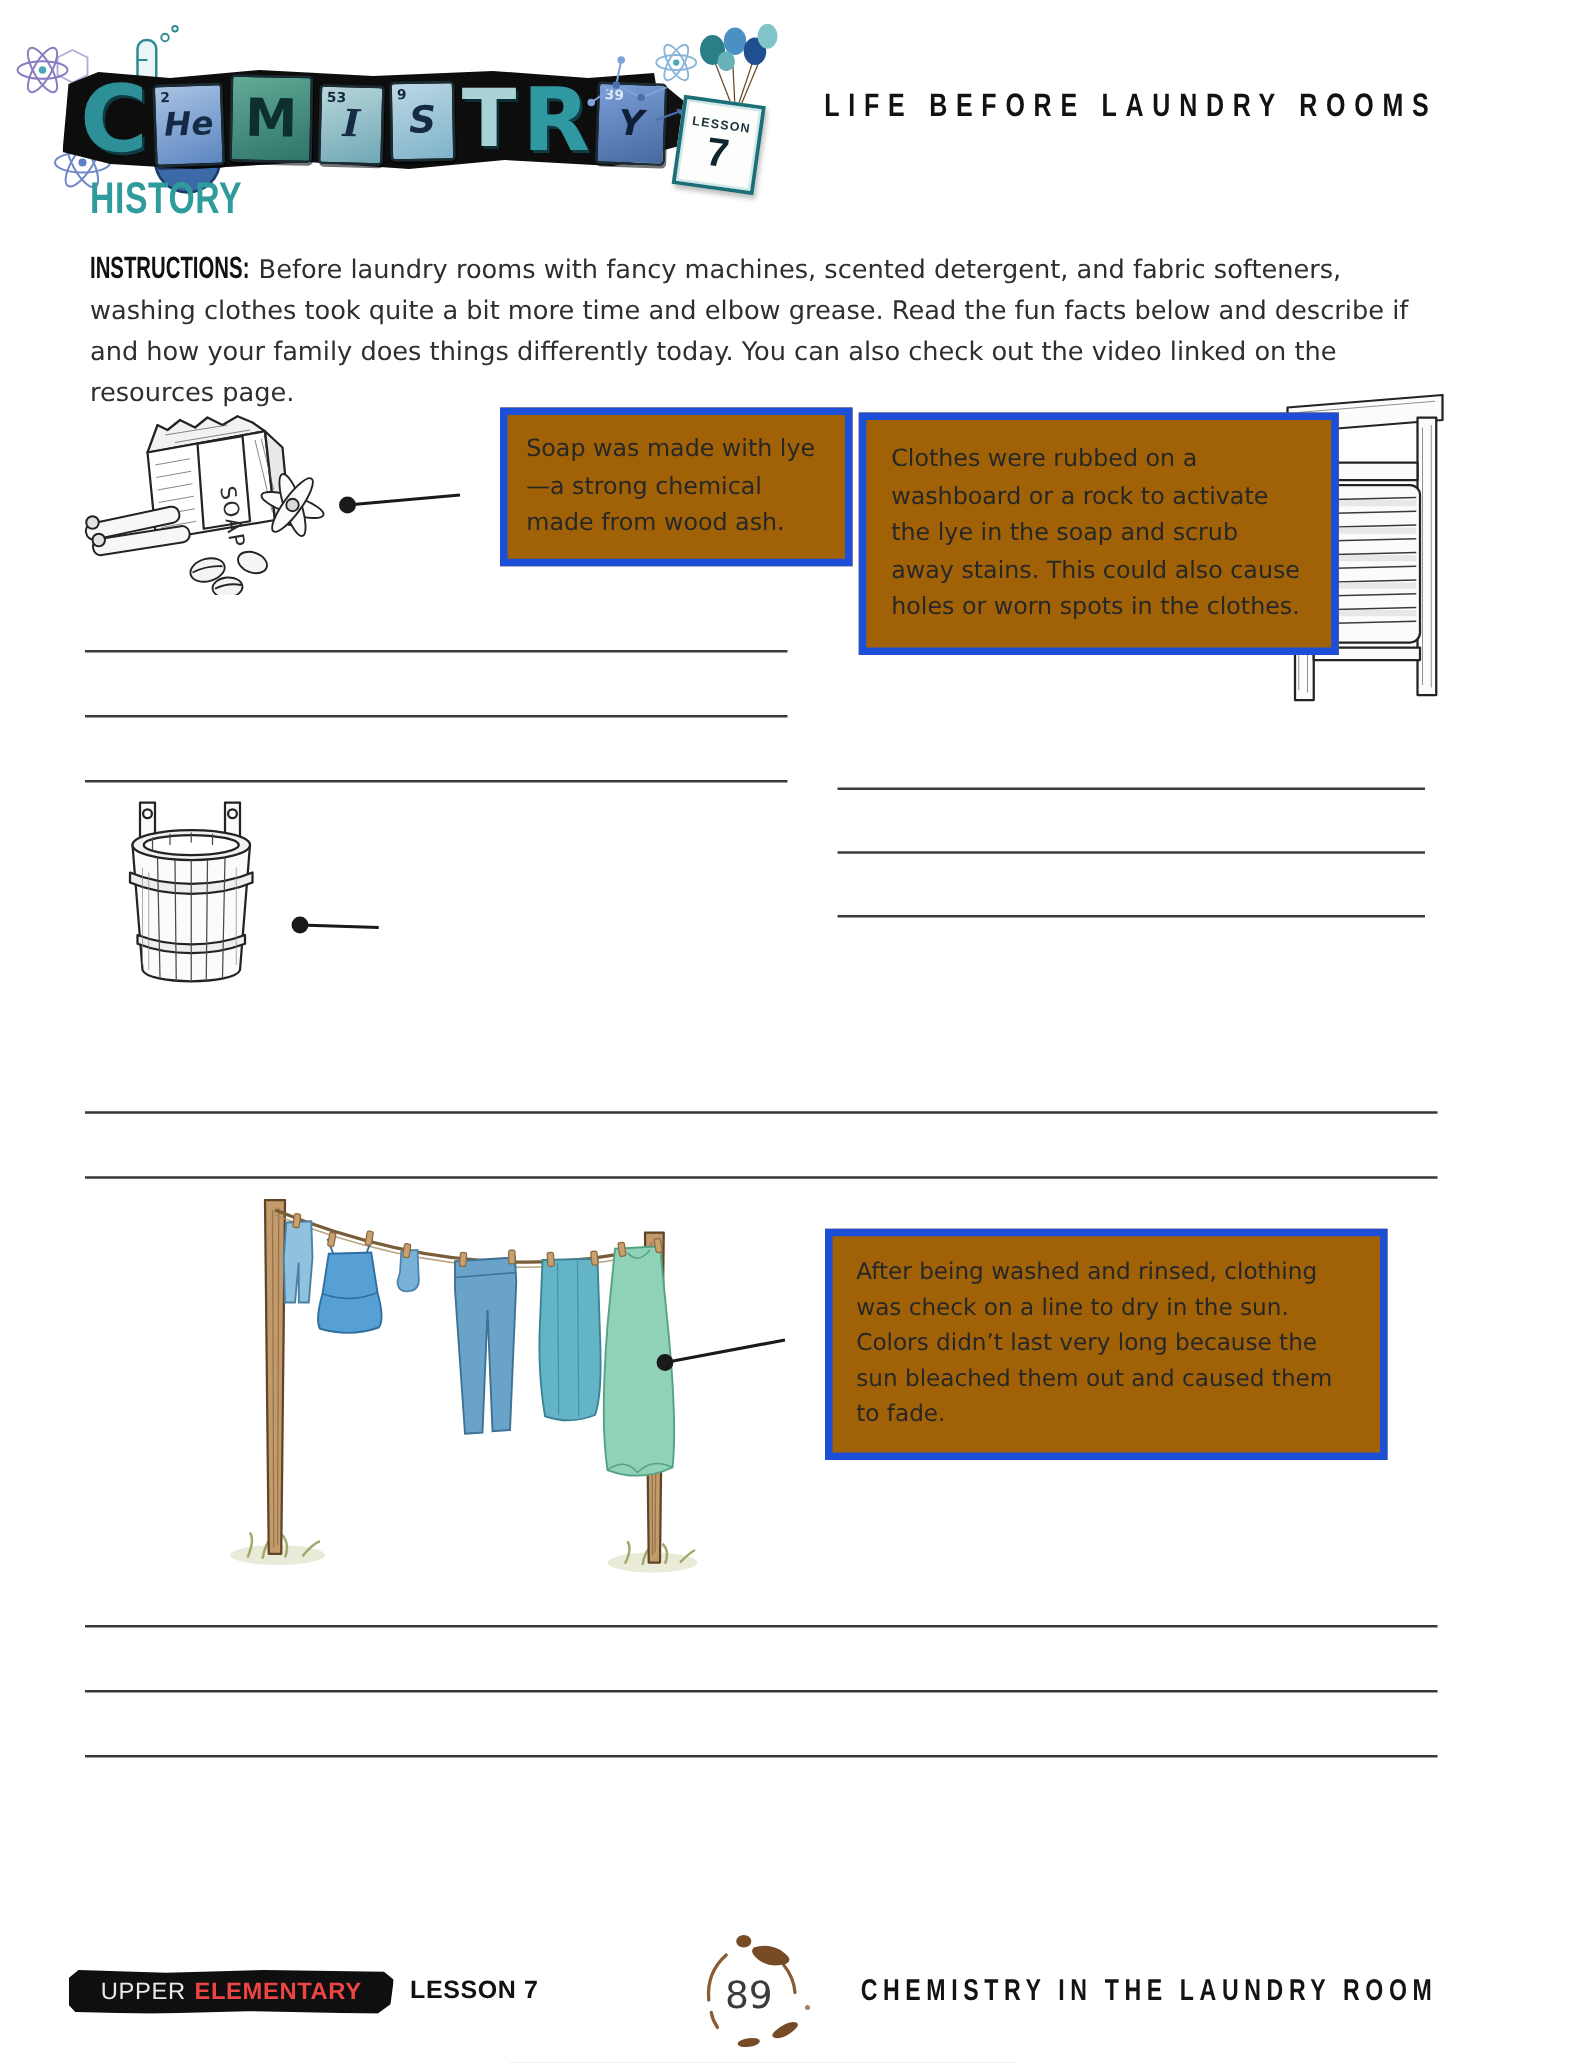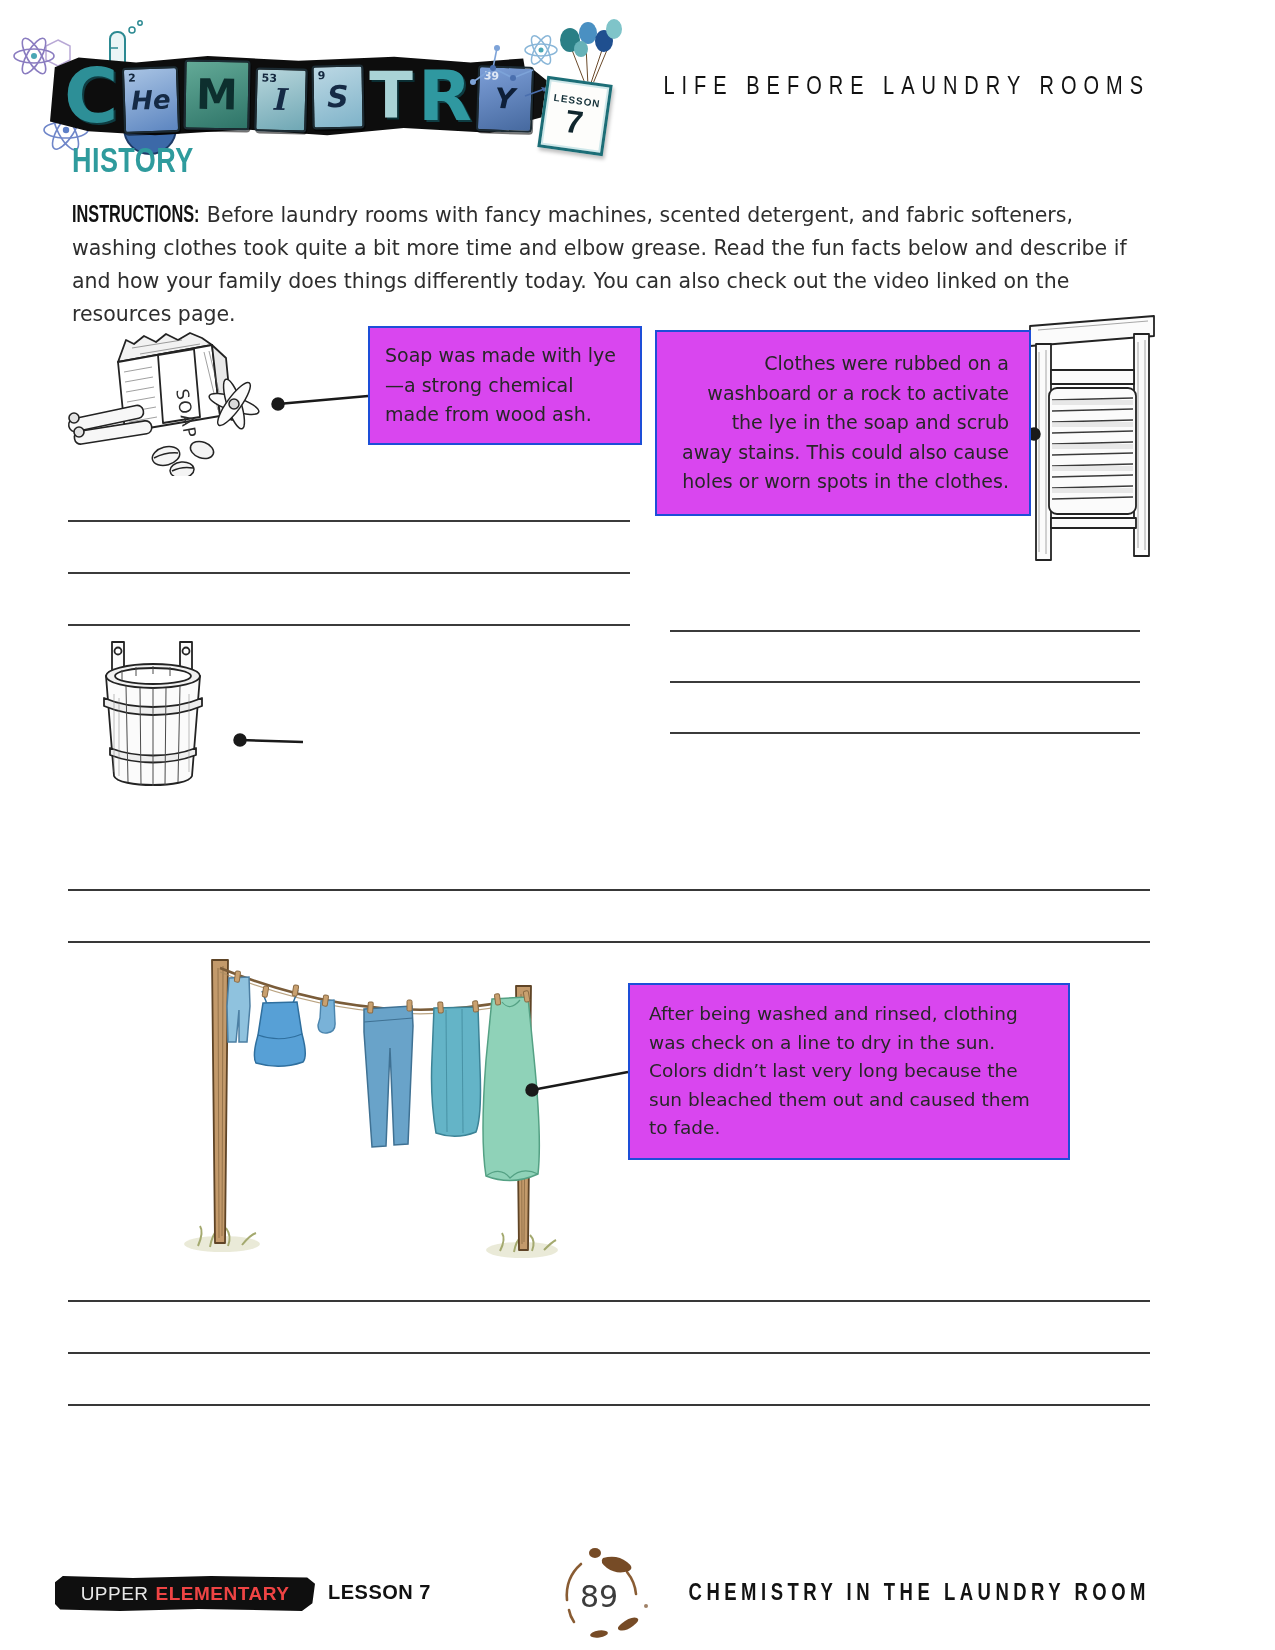--- a/index.html
+++ b/index.html
@@ -34,35 +34,35 @@
   .tile.y em{color:#dfe8f5;}
   .lesson-tile{position:absolute;left:542px;top:80px;width:60px;height:66px;background:#fdfdfb;
                border:3px solid #1c6e77;box-shadow:inset 0 0 0 2px #cfe8ea,2px 3px 4px rgba(0,0,0,.25);
                transform:rotate(8deg);display:flex;flex-direction:column;align-items:center;justify-content:center;}
   .lesson-tile .lab{font-size:10px;font-weight:bold;letter-spacing:1px;color:#16323a;font-family:"Liberation Sans",sans-serif;}
   .lesson-tile .num{font-size:32px;font-weight:800;color:#10262e;line-height:1;font-family:"Liberation Sans",sans-serif;}
   .hist{position:absolute;left:72px;top:143px;font-family:"Liberation Sans",sans-serif;font-weight:bold;
         font-size:30px;color:#2f9b9d;letter-spacing:.5px;}
   .hist span{display:inline-block;transform:scale(.9,1.18);transform-origin:0 50%;}
   .pagetitle{position:absolute;right:125px;top:74px;font-family:"Liberation Sans",sans-serif;
-             font-size:20px;font-weight:400;color:#121212;letter-spacing:7px;white-space:nowrap;}
+             font-size:20px;font-weight:700;color:#121212;letter-spacing:7px;white-space:nowrap;}
   .pagetitle span{display:inline-block;transform:scaleY(1.3);transform-origin:100% 50%;}
 
   
   .lead{position:absolute;left:72px;top:198px;width:1076px;font-size:20.5px;line-height:33px;color:#2e2e2e;}
   .lead-label,.try-label{font-family:"Liberation Sans",sans-serif;font-weight:bold;color:#111;
         display:inline-block;transform:scale(.74,1.12);transform-origin:0 72%;}
   .lead-label{margin-right:-44px;font-size:22px;}
   .try-label{margin-right:-16px;font-size:22px;}
   .tryit{position:absolute;left:72px;top:1444px;width:1076px;font-size:20.5px;line-height:32px;color:#2e2e2e;}
 
   
-  .callout{position:absolute;background:#d946ef;border:2px solid #1d4ed8;font-size:19px;line-height:29.5px;color:#272727;z-index:10;}
+  .callout{position:absolute;background:#a16207;border:6px solid #1d4ed8;font-size:19px;line-height:29.5px;color:#272727;z-index:10;margin-left:32px;}
   .cb-soap{left:368px;top:326px;width:240px;padding:13px 15px;}
-  .cb-wash{left:655px;top:330px;width:332px;padding:17px 20px;text-align:right;}
+  .cb-wash{left:655px;top:330px;width:332px;padding:17px 20px;}
   .cb-bucket{left:303px;top:670px;width:262px;padding:15px 17px;}
   .cb-line{left:628px;top:983px;width:400px;padding:15px 19px;font-size:18.5px;line-height:28.5px;}
 
   
   .wline{position:absolute;height:0;border-top:2px solid #3b3b3b;}
   .wline.thick{border-top-width:2.5px;border-top-color:#383838;}
 
   .connectors{position:absolute;left:0;top:0;z-index:5;pointer-events:none;}
 
   

